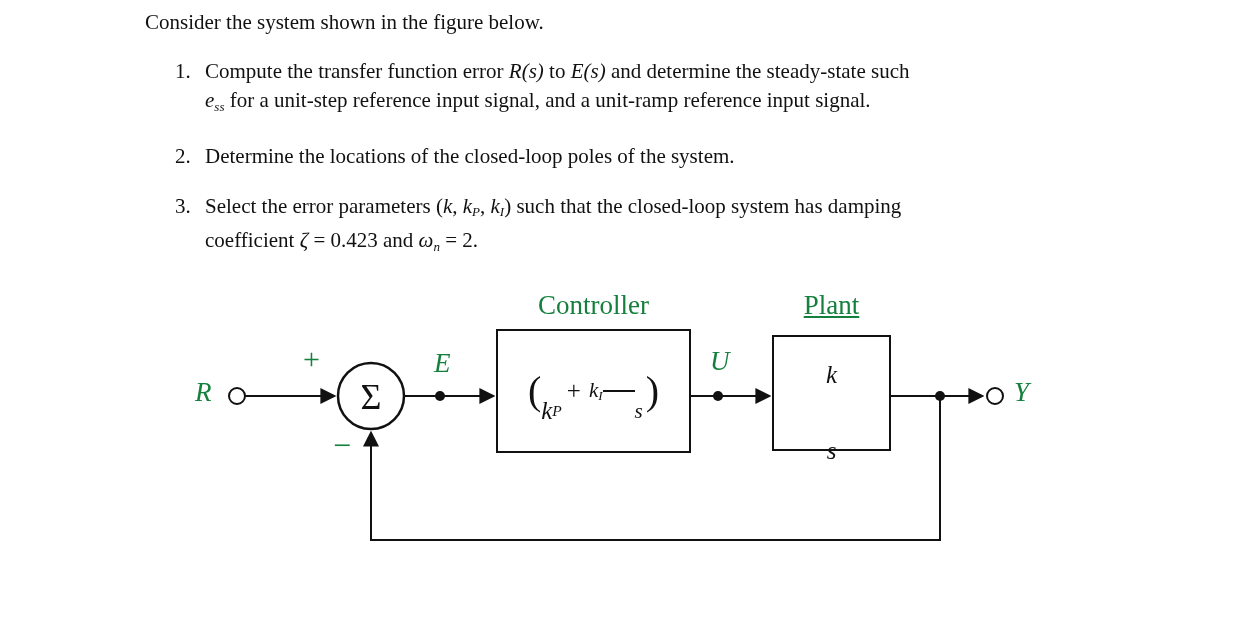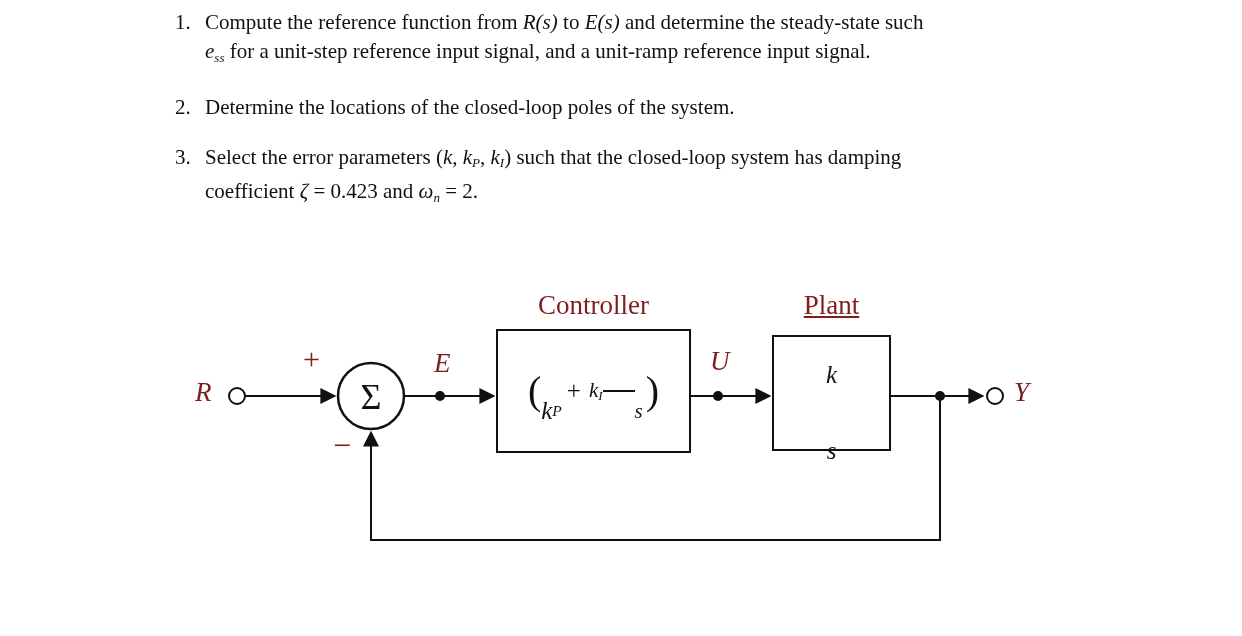--- a/index.html
+++ b/index.html
@@ -20,21 +20,21 @@
   
   .dia { position:absolute; left:0; top:0; }
   .dia line, .dia polyline { stroke:#111; stroke-width:2; fill:none; }
   .dia .open { fill:#fff; stroke:#111; stroke-width:2; }
   .dia .sum  { fill:#fff; stroke:#111; stroke-width:2.5; }
   .dia .dot  { fill:#111; stroke:none; }
   .dia .box  { fill:#fff; stroke:#111; stroke-width:2; }
   .dia .sigma { font-family:"Liberation Serif", serif; font-size:36px; fill:#111;
                 text-anchor:middle; }
 
-  .lbl { position:absolute; line-height:1; color:#7f1d1d; white-space:nowrap; }
+  .lbl { position:absolute; line-height:1; color:#15803d; white-space:nowrap; }
   .block-title { font-size:27px; text-align:center; }
   .controller-title { left:497px; top:292px; width:193px; }
   .plant-title { left:773px; top:292px; width:117px;text-decoration:underline; }
   .sig { font-size:27px; font-style:italic; }
   .r-label { left:195px; top:379px; }
   .e-label { left:434px; top:350px; }
   .u-label { left:710px; top:348px; }
   .y-label { left:1014px; top:379px; }
   .plus-sign  { left:303px; top:344px; font-size:30px; }
   .minus-sign { left:333px; top:429px; font-size:32px; }
@@ -50,25 +50,26 @@
   .frac .fnum, .frac .fden { font-size:21px; line-height:1.15; }
   .fbar { height:2px; background:#111; width:32px; margin:2px 0; }
   .plant-formula .fbar { width:36px; margin:4px 0; }
 </style>
 </head>
 <body>
 
 <div class="canvas">
 
   <div class="textblock">
+    <p class="intro">Consider the system shown in the figure below.</p>
 
     <div class="item">
       <span class="num">1.</span>
       <div class="itext">
-        <span>Compute the reference function from </span><span class="mi">R(s)</span><span> to </span><span class="mi">E(s)</span><span> and determine the steady-state such</span><br>
+        <span>Compute the transfer function error </span><span class="mi">R(s)</span><span> to </span><span class="mi">E(s)</span><span> and determine the steady-state such</span><br>
         <span class="mi">e</span><sub class="mi">ss</sub><span> for a unit-step reference input signal, and a unit-ramp reference input signal.</span>
       </div>
     </div>
 
     <div class="item">
       <span class="num">2.</span>
       <div class="itext">
         <span>Determine the locations of the closed-loop poles of the system.</span>
       </div>
     </div>

